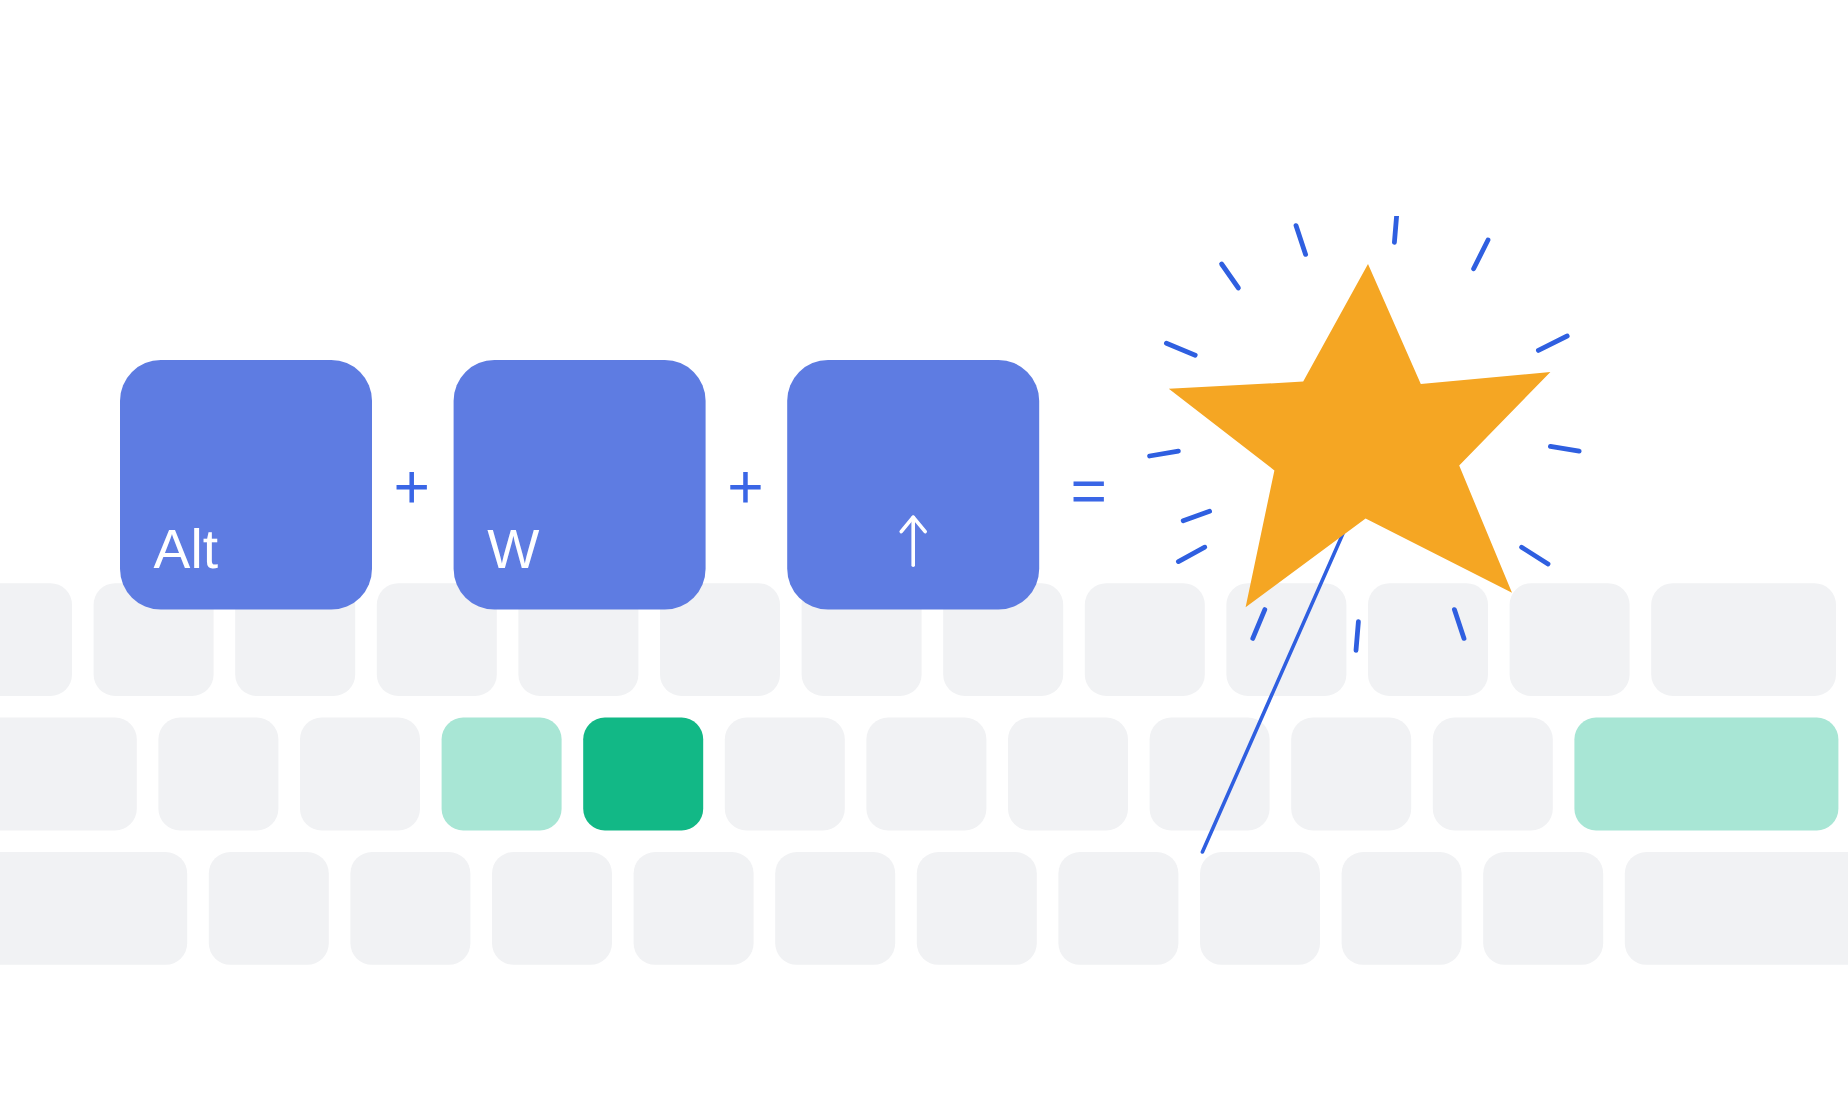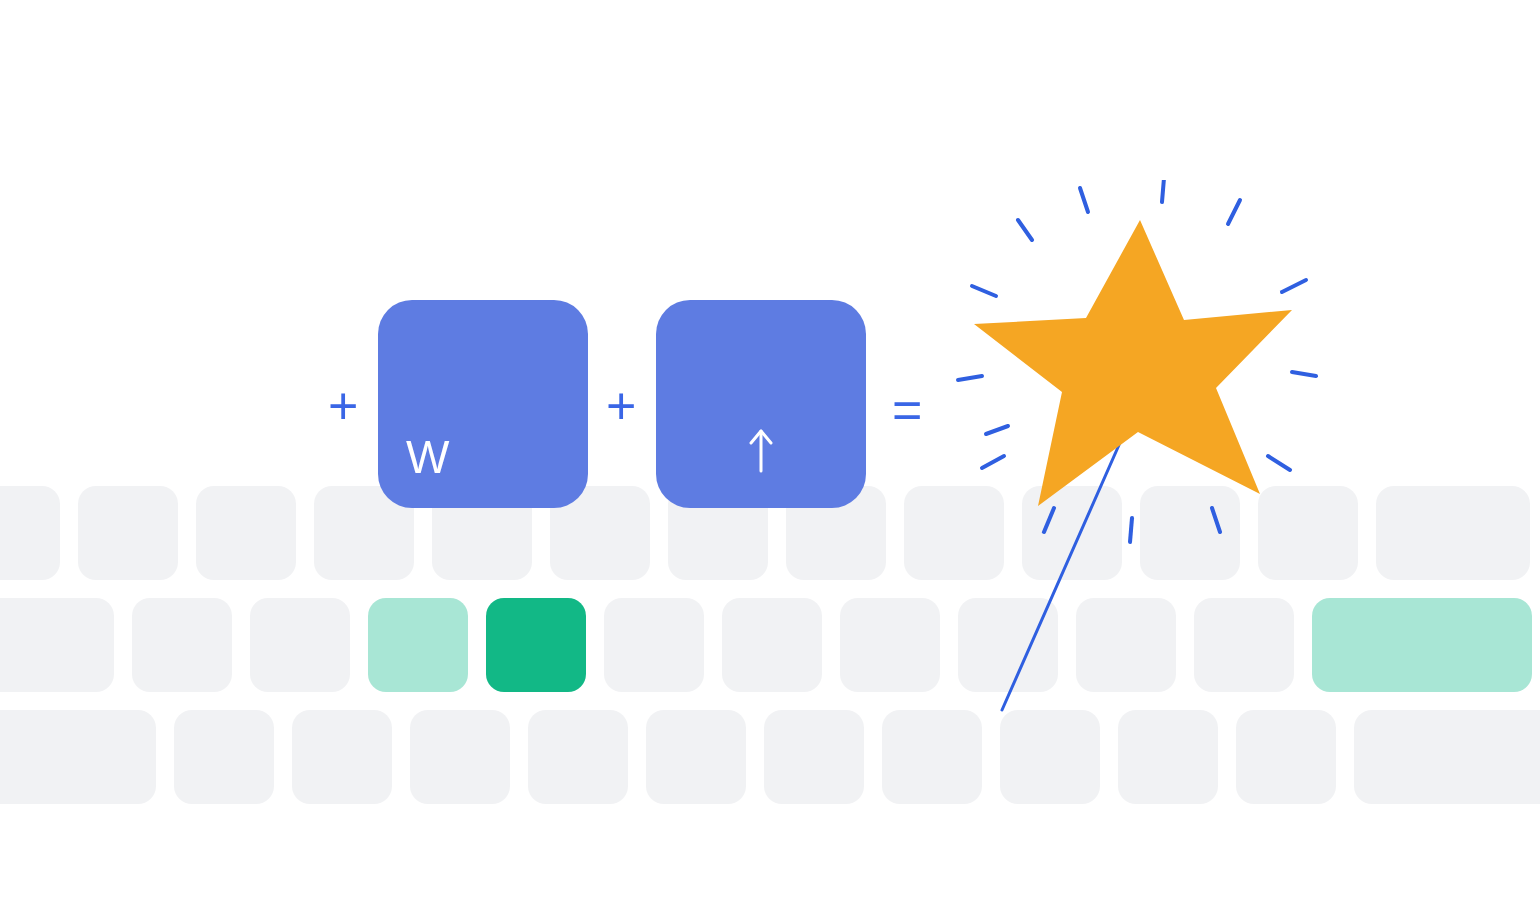--- a/index.html
+++ b/index.html
@@ -101,20 +101,23 @@
     <div class="bg-key"></div>
     <div class="bg-key"></div>
     <div class="bg-key"></div>
     <div class="bg-key"></div>
     <div class="bg-key"></div>
     <div class="bg-key"></div>
     <div class="bg-key"></div>
     <div class="bg-key wide3"></div>
   </div>
 
+  <div class="keycap" style="left:100px; top:300px; width:210px; height:208px;">
+    <span>Alt</span>
+  </div>
 
   <span class="op" style="left:328px; top:380px;">+</span>
 
   <div class="keycap" style="left:378px; top:300px; width:210px; height:208px;">
     <span>W</span>
   </div>
 
   <span class="op" style="left:606px; top:380px;">+</span>
 
   <div class="keycap" style="left:656px; top:300px; width:210px; height:208px; justify-content:center; padding-left:0;">

